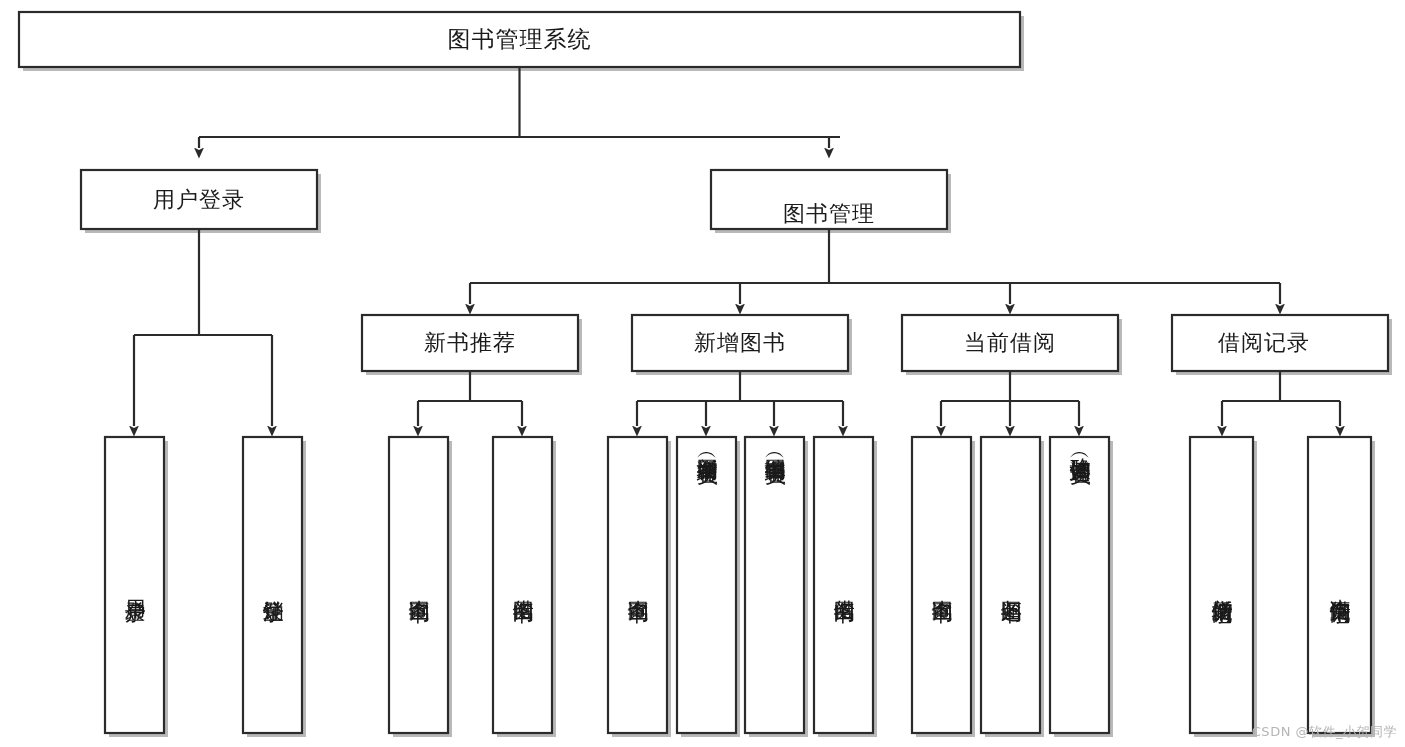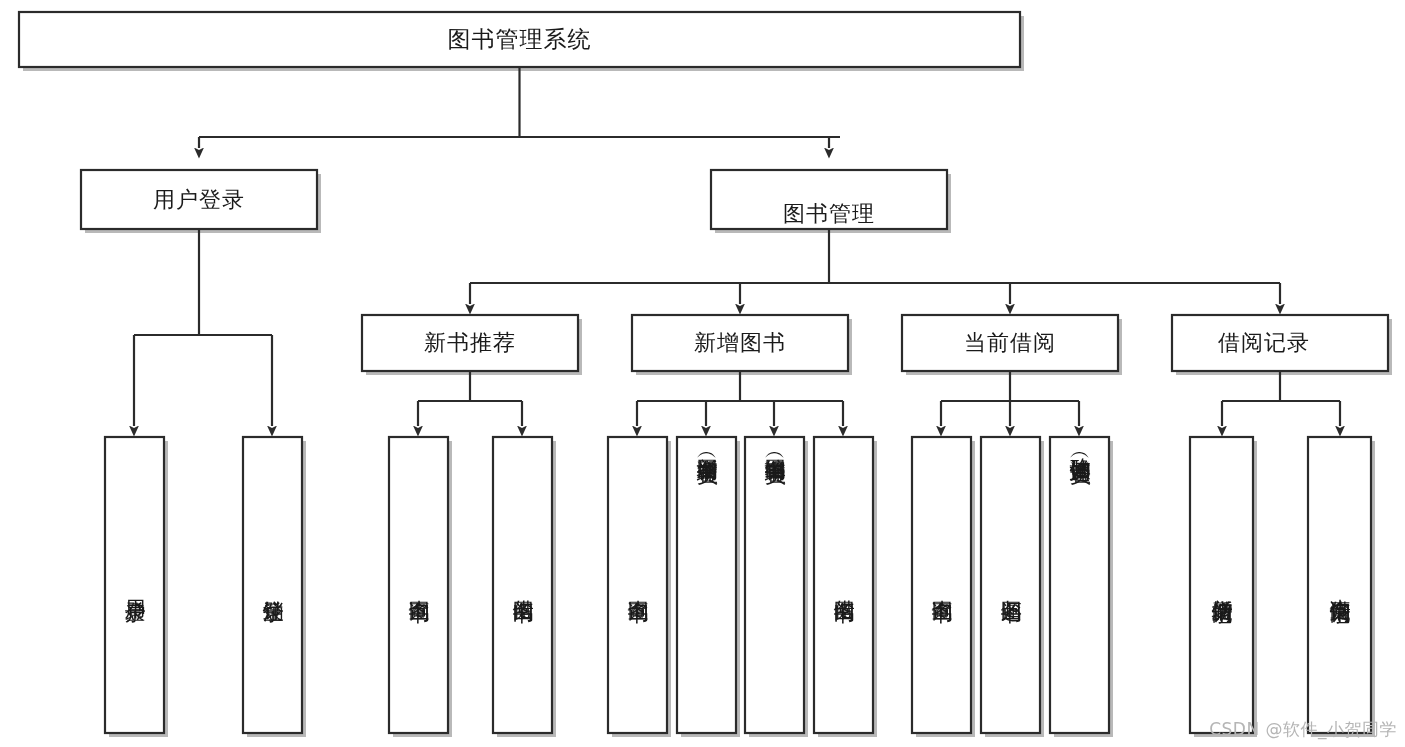--- a/index.html
+++ b/index.html
@@ -72,21 +72,21 @@
     font-size: 22px;
     color: #1a1a1a;
     letter-spacing: 1px;
     white-space: nowrap;
   }
   #watermark {
     position: absolute;
     right: 8px;
     bottom: 6px;
     font-family: "DejaVu Sans", "Liberation Sans", sans-serif;
-    font-size: 17px;
+    font-size: 13px;
     color: #b5b5b5;
     white-space: nowrap;
     letter-spacing: 0.5px;
   }
 </style>
 </head>
 <body>
 
 <div id="diagram-root">
 

